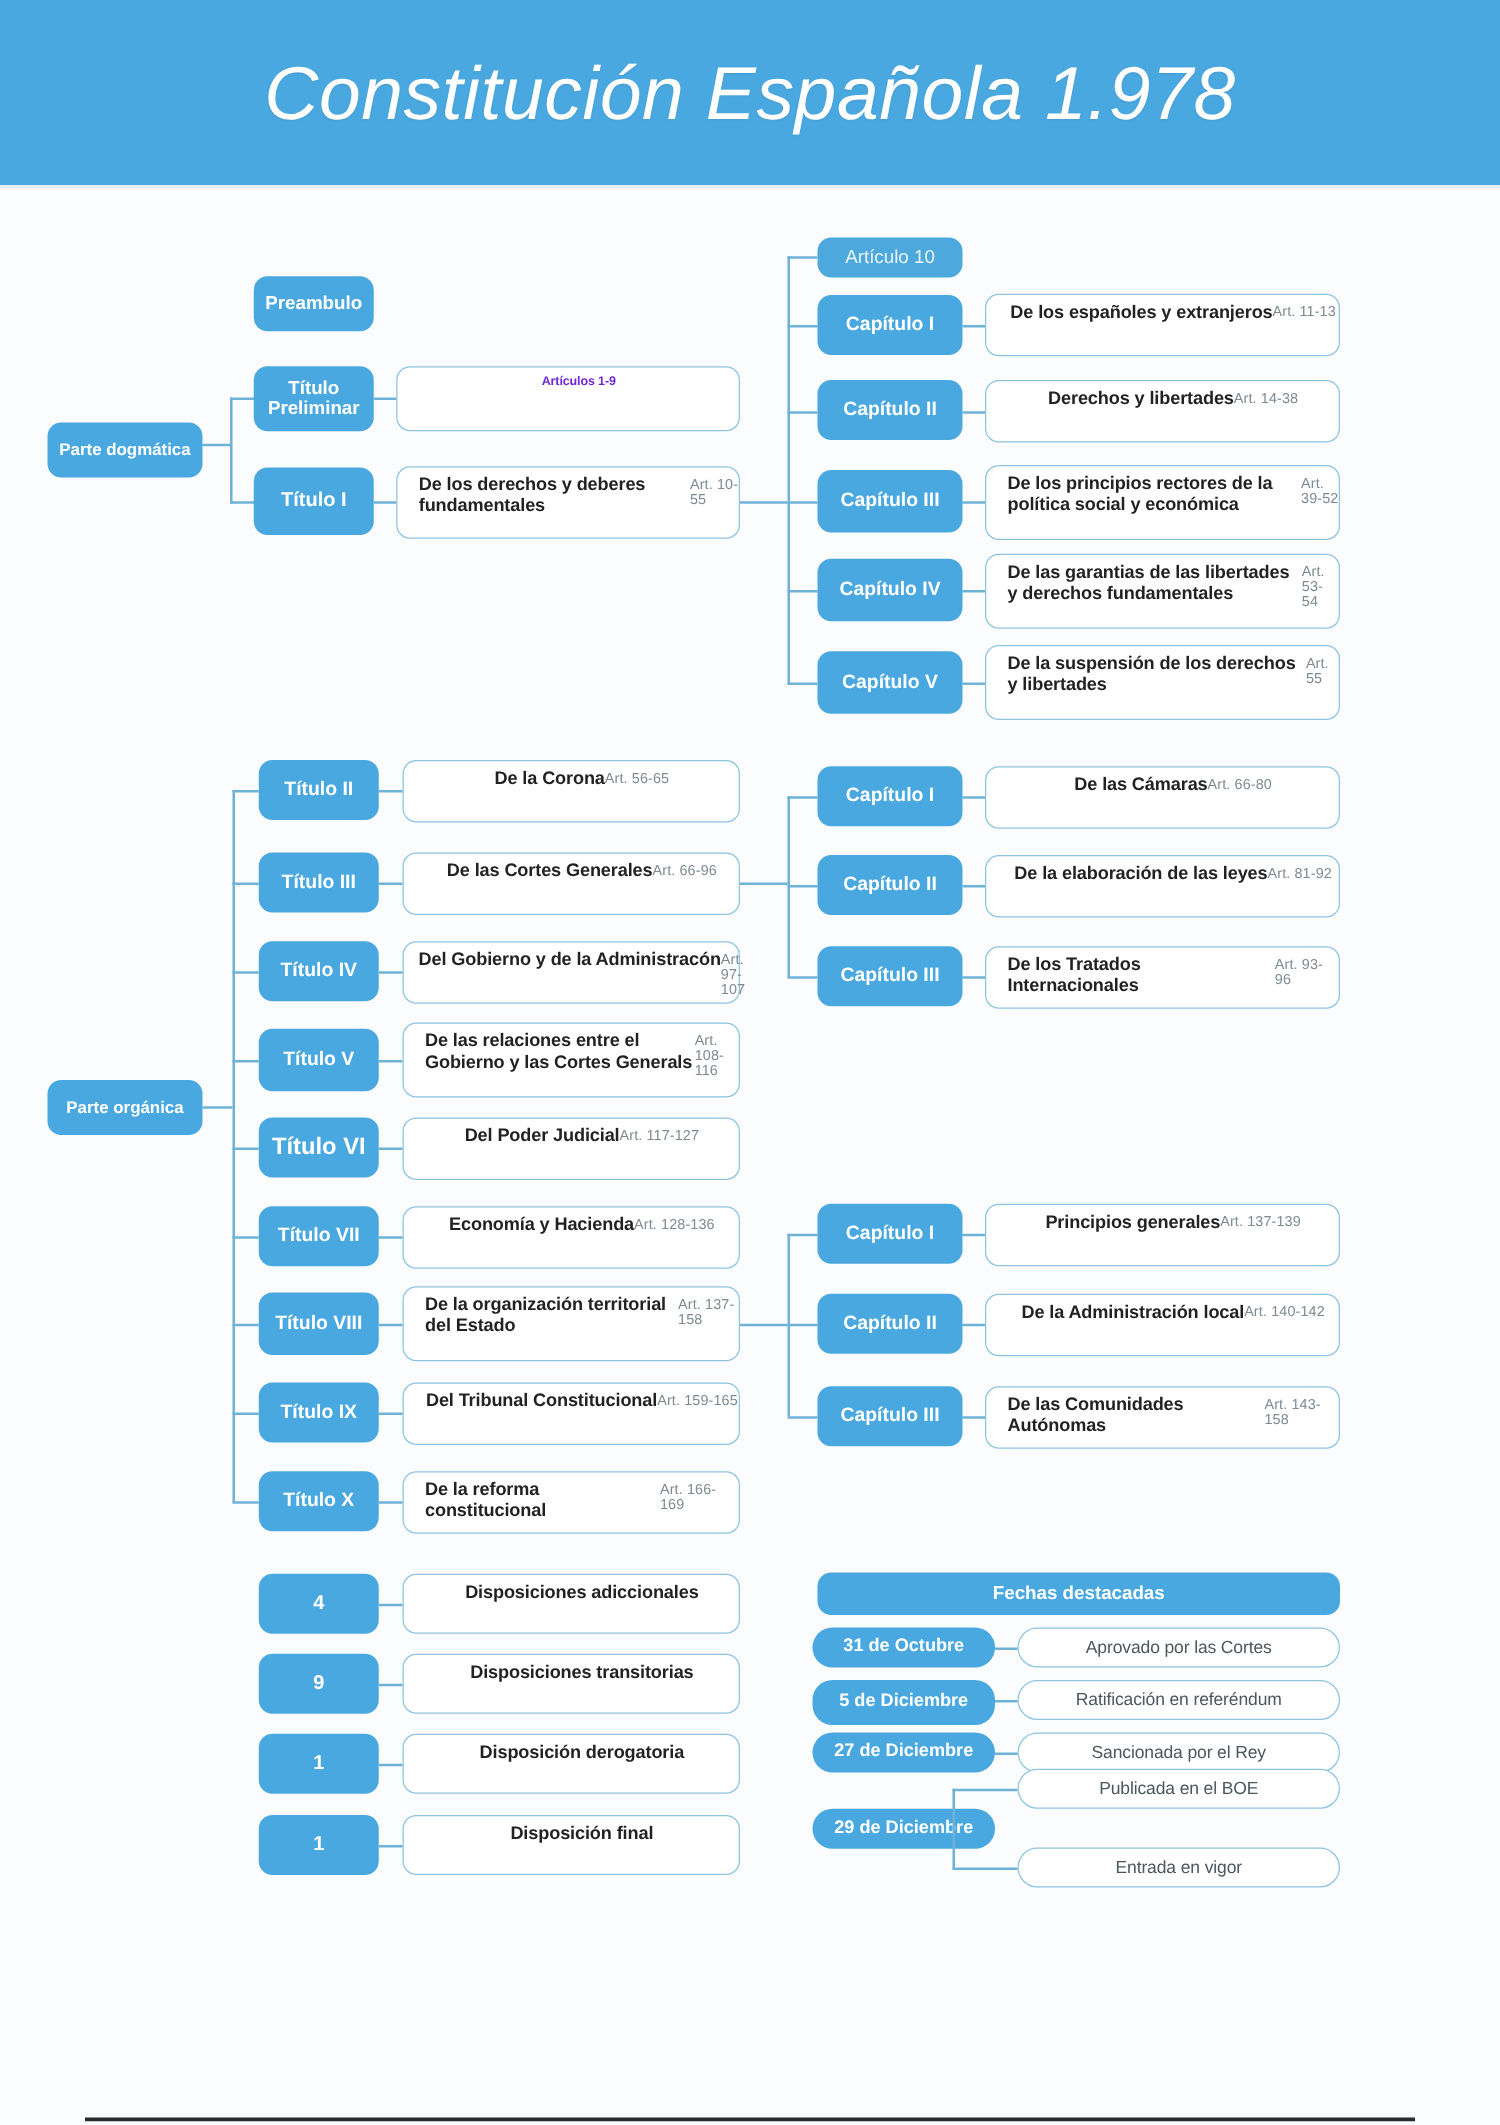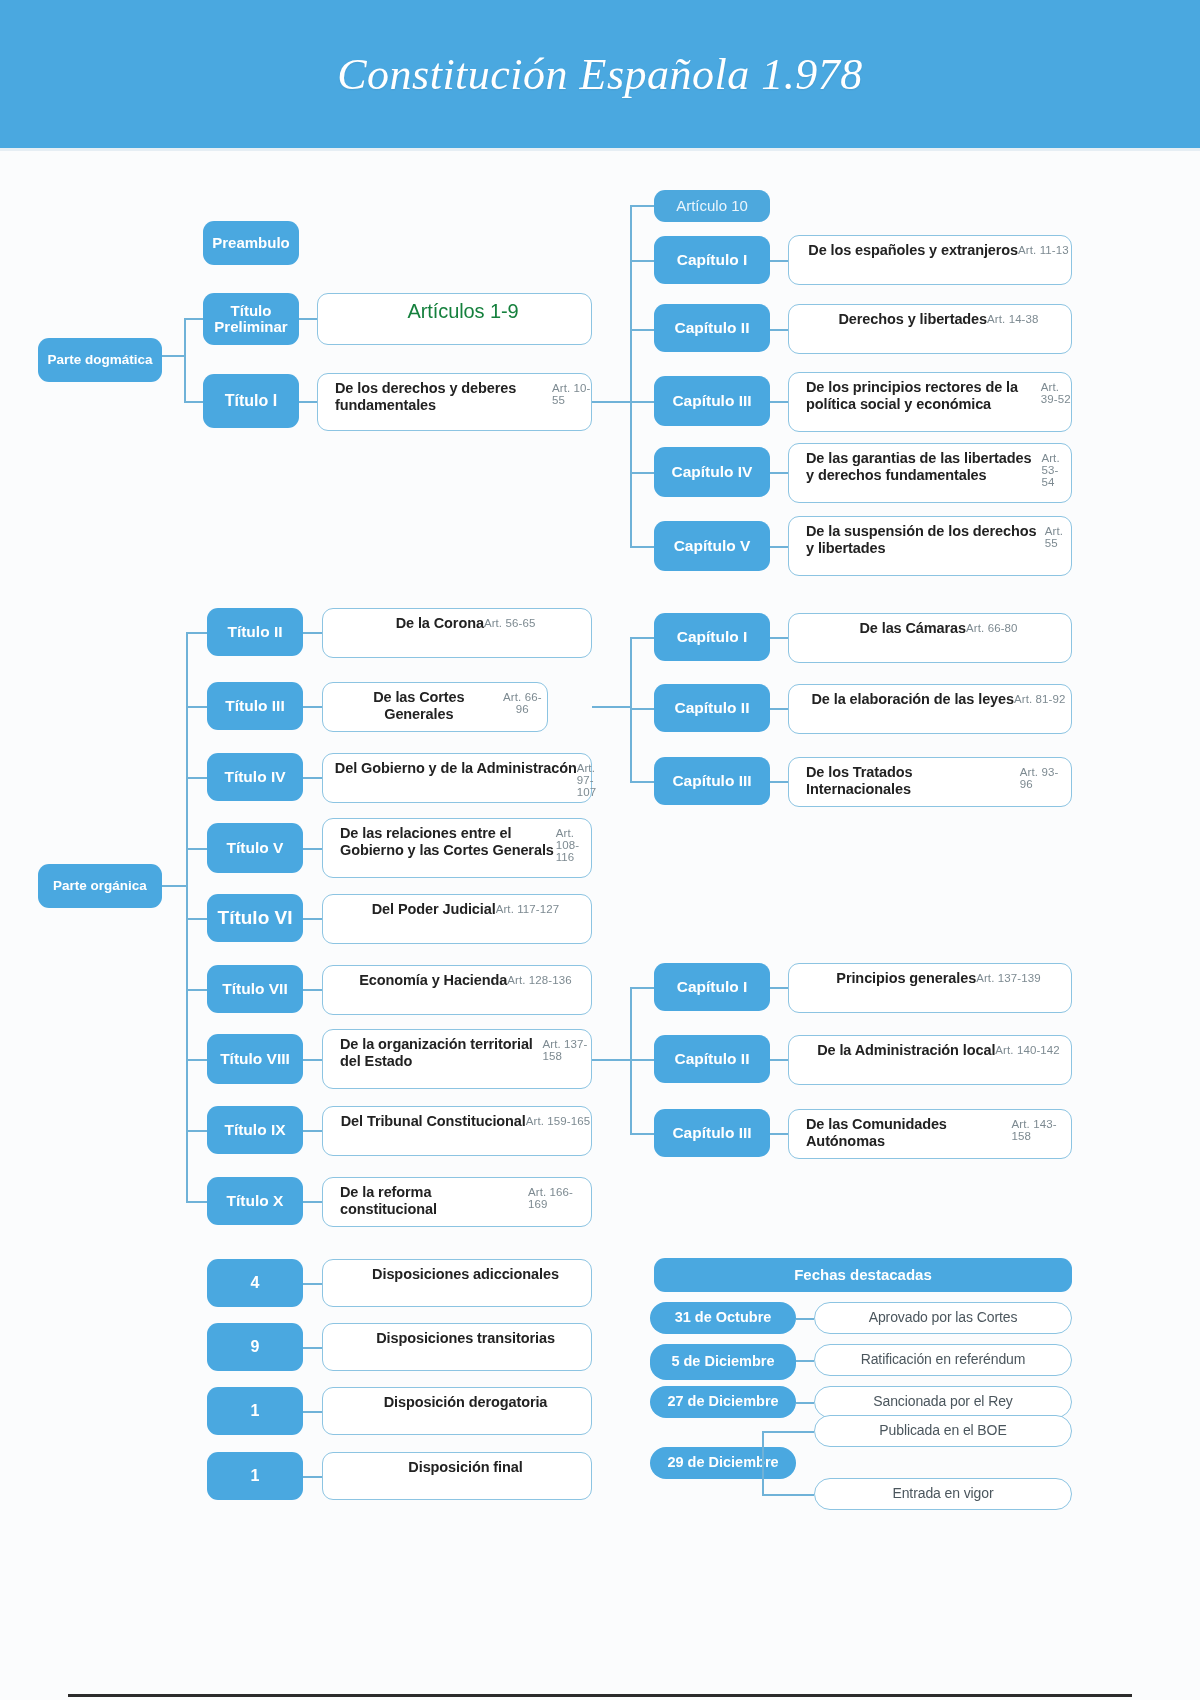--- a/index.html
+++ b/index.html
@@ -11,23 +11,23 @@
   }
   #page { position: relative; width: 1200px; height: 1700px; background:#fbfcfd; }
 
   
   .header {
     position: absolute; left: 0; top: 0; width: 1200px; height: 148px;
     background: #4aa8e0;
     display: flex; align-items: center; justify-content: center;
   }
   .header-title {
-    font-family: Liberation Serif, serif;
+    font-family: Liberation Sans, sans-serif;
     font-style: italic;
-    font-size: 44px;
+    font-size: 60px;
     color: #ffffff;
     letter-spacing: 0.5px;
     text-shadow: 0 1px 2px rgba(0,0,0,.07);
   }
   .header-underline {
     position:absolute; left:0; top:148px; width:1200px; height:3px;
     background:#e6eef4;
   }
 
   
@@ -52,21 +52,21 @@
     display: flex; flex-direction: row; justify-content: center;
   }
   .white .t1 {
     font-size: 14.5px; font-weight: bold; color: #222222; line-height: 1.16;
     letter-spacing: -0.1px;
   }
   .white .t2 {
     font-size: 11.5px; color: #7d8a91; margin-top: 2px; letter-spacing: .1px;
   }
   .white.plain .t1 { font-size: 14.5px; }
-  .white.light .t1 { font-weight: normal; font-size: 20px; color:#15803d; }
+  .white.light .t1 { font-weight: bold; font-size: 10px; color:#6d28d9; }
   .white.date  { padding-left:0; }
   .white.date .t1 { font-weight: normal; font-size: 14px; color: #4b565d; }
 
   
   .ln { position: absolute; background: #6fb2d8; }
   .ln.h { height: 2px; }
   .ln.v { width: 2px; }
 
   .footrule {
     position:absolute; left:68px; top:1694px; width:1064px; height:3px;
@@ -160,21 +160,21 @@
 
   <div class="blue" style="left:207px; top:608px; width:96px; height:48px; font-size:15.5px;">Título II</div>
   <div class="white" style="left:322px; top:608px; width:270px; height:50px;">
     <div class="t1">De la Corona</div>
     <div class="t2">Art. 56-65</div>
   </div>
   <div class="ln h" style="left:303px; top:632px; width:19px;"></div>
   <div class="ln h" style="left:186px; top:632px; width:21px;"></div>
 
   <div class="blue" style="left:207px; top:682px; width:96px; height:48px; font-size:15.5px;">Título III</div>
-  <div class="white" style="left:322px; top:682px; width:226px; height:50px;text-align:center;">
+  <div class="white" style="left:322px; top:682px; width:270px; height:50px;">
     <div class="t1">De las Cortes Generales</div>
     <div class="t2">Art. 66-96</div>
   </div>
   <div class="ln h" style="left:303px; top:706px; width:19px;"></div>
   <div class="ln h" style="left:186px; top:706px; width:21px;"></div>
 
   <div class="blue" style="left:207px; top:753px; width:96px; height:48px; font-size:15.5px;">Título IV</div>
   <div class="white" style="left:322px; top:753px; width:270px; height:50px;">
     <div class="t1" style="white-space:nowrap;">Del Gobierno y de la Administracón</div>
     <div class="t2">Art. 97-107</div>

